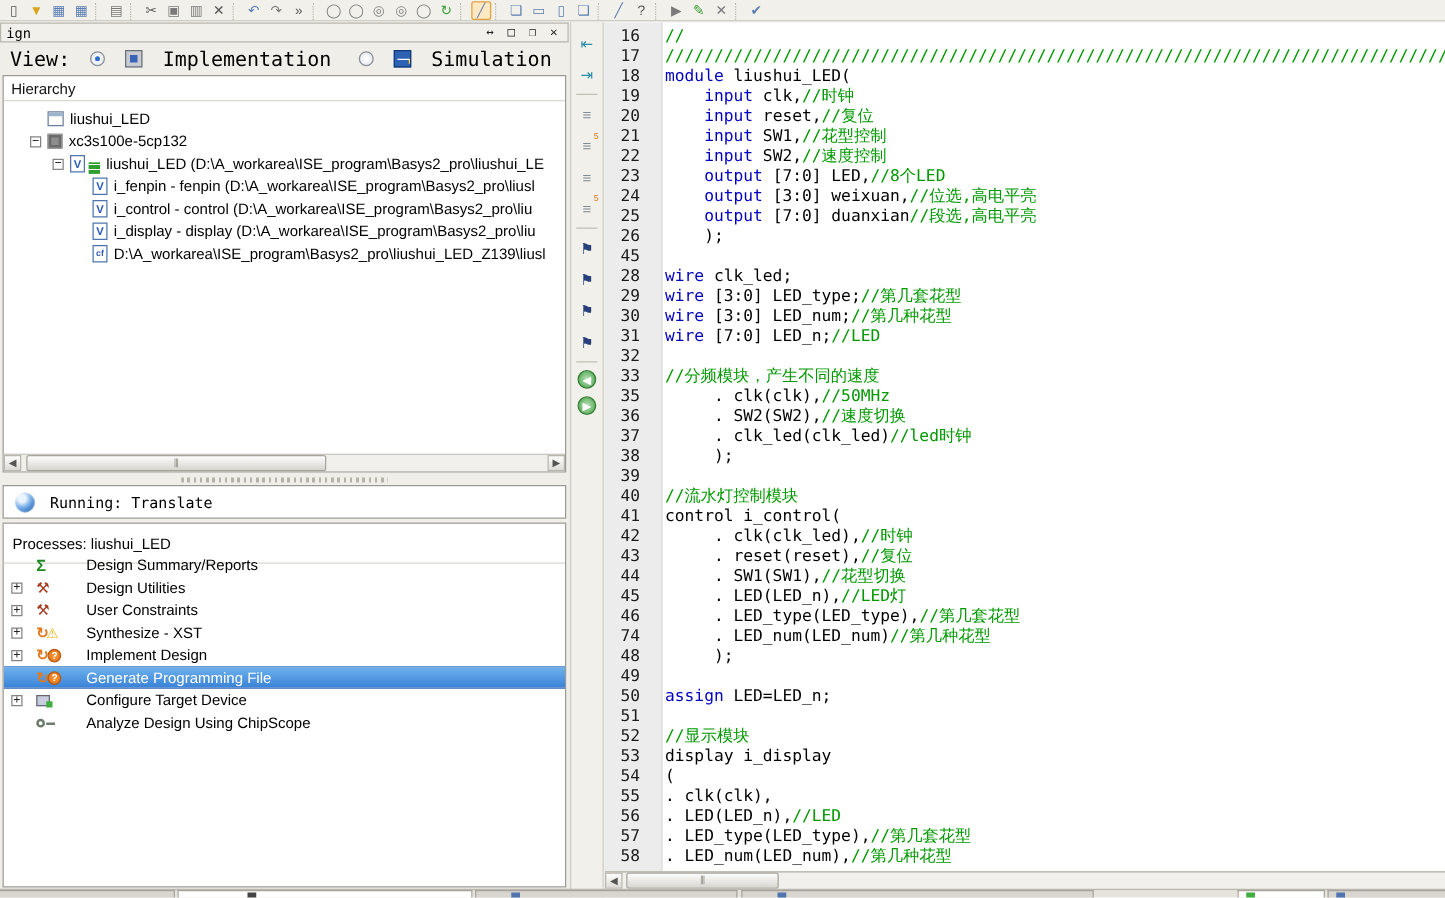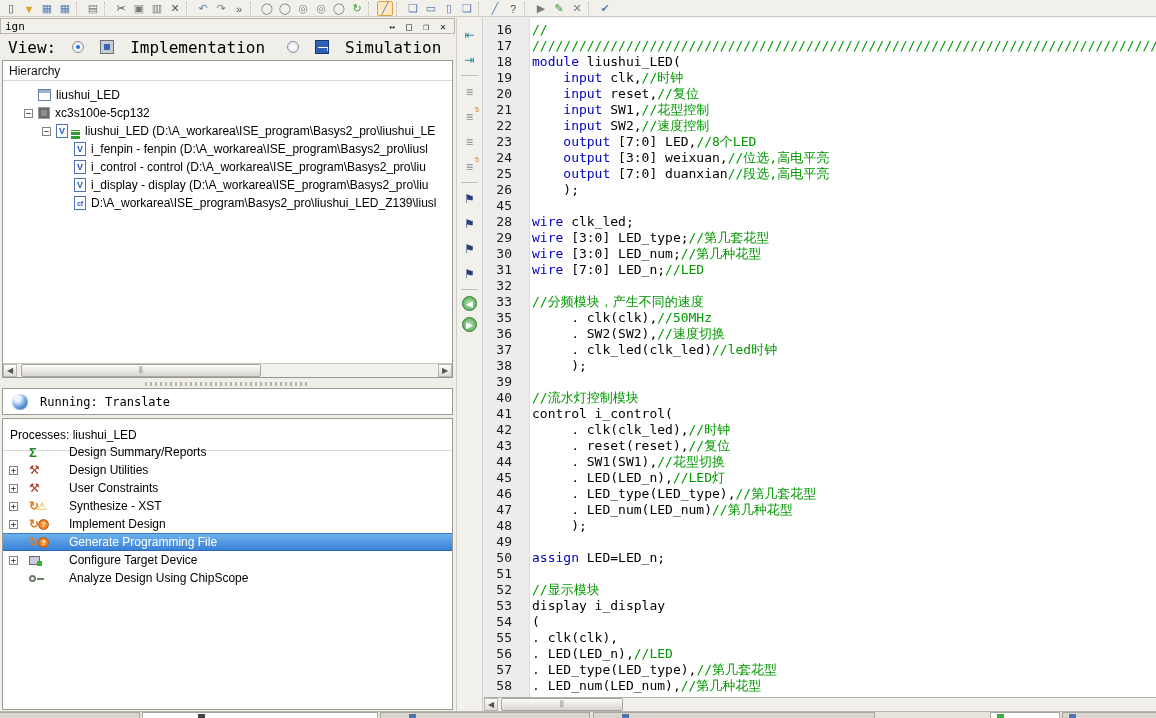--- a/index.html
+++ b/index.html
@@ -337,21 +337,21 @@
       <div class="ed-line"><span class="ln">37</span><span class="code"><span class="seg-p">     . clk_led(clk_led)</span><span class="seg-c">//led时钟</span></span></div>
       <div class="ed-line"><span class="ln">38</span><span class="code"><span class="seg-p">     );</span></span></div>
       <div class="ed-line"><span class="ln">39</span><span class="code"></span></div>
       <div class="ed-line"><span class="ln">40</span><span class="code"><span class="seg-c">//流水灯控制模块</span></span></div>
       <div class="ed-line"><span class="ln">41</span><span class="code"><span class="seg-p">control i_control(</span></span></div>
       <div class="ed-line"><span class="ln">42</span><span class="code"><span class="seg-p">     . clk(clk_led),</span><span class="seg-c">//时钟</span></span></div>
       <div class="ed-line"><span class="ln">43</span><span class="code"><span class="seg-p">     . reset(reset),</span><span class="seg-c">//复位</span></span></div>
       <div class="ed-line"><span class="ln">44</span><span class="code"><span class="seg-p">     . SW1(SW1),</span><span class="seg-c">//花型切换</span></span></div>
       <div class="ed-line"><span class="ln">45</span><span class="code"><span class="seg-p">     . LED(LED_n),</span><span class="seg-c">//LED灯</span></span></div>
       <div class="ed-line"><span class="ln">46</span><span class="code"><span class="seg-p">     . LED_type(LED_type),</span><span class="seg-c">//第几套花型</span></span></div>
-      <div class="ed-line"><span class="ln">47</span><span class="code"><span class="seg-p">     . LED_num(LED_num)</span><span class="seg-c">//第几种花型</span></span></div>
+      <div class="ed-line"><span class="ln">74</span><span class="code"><span class="seg-p">     . LED_num(LED_num)</span><span class="seg-c">//第几种花型</span></span></div>
       <div class="ed-line"><span class="ln">48</span><span class="code"><span class="seg-p">     );</span></span></div>
       <div class="ed-line"><span class="ln">49</span><span class="code"></span></div>
       <div class="ed-line"><span class="ln">50</span><span class="code"><span class="seg-k">assign</span><span class="seg-p"> LED=LED_n;</span></span></div>
       <div class="ed-line"><span class="ln">51</span><span class="code"></span></div>
       <div class="ed-line"><span class="ln">52</span><span class="code"><span class="seg-c">//显示模块</span></span></div>
       <div class="ed-line"><span class="ln">53</span><span class="code"><span class="seg-p">display i_display</span></span></div>
       <div class="ed-line"><span class="ln">54</span><span class="code"><span class="seg-p">(</span></span></div>
       <div class="ed-line"><span class="ln">55</span><span class="code"><span class="seg-p">. clk(clk),</span></span></div>
       <div class="ed-line"><span class="ln">56</span><span class="code"><span class="seg-p">. LED(LED_n),</span><span class="seg-c">//LED</span></span></div>
       <div class="ed-line"><span class="ln">57</span><span class="code"><span class="seg-p">. LED_type(LED_type),</span><span class="seg-c">//第几套花型</span></span></div>

